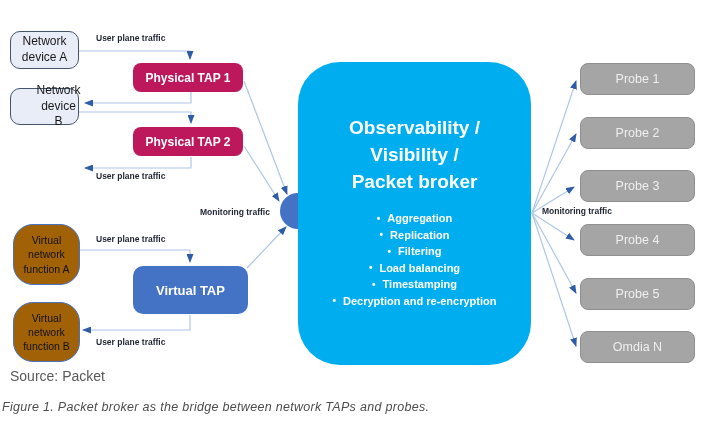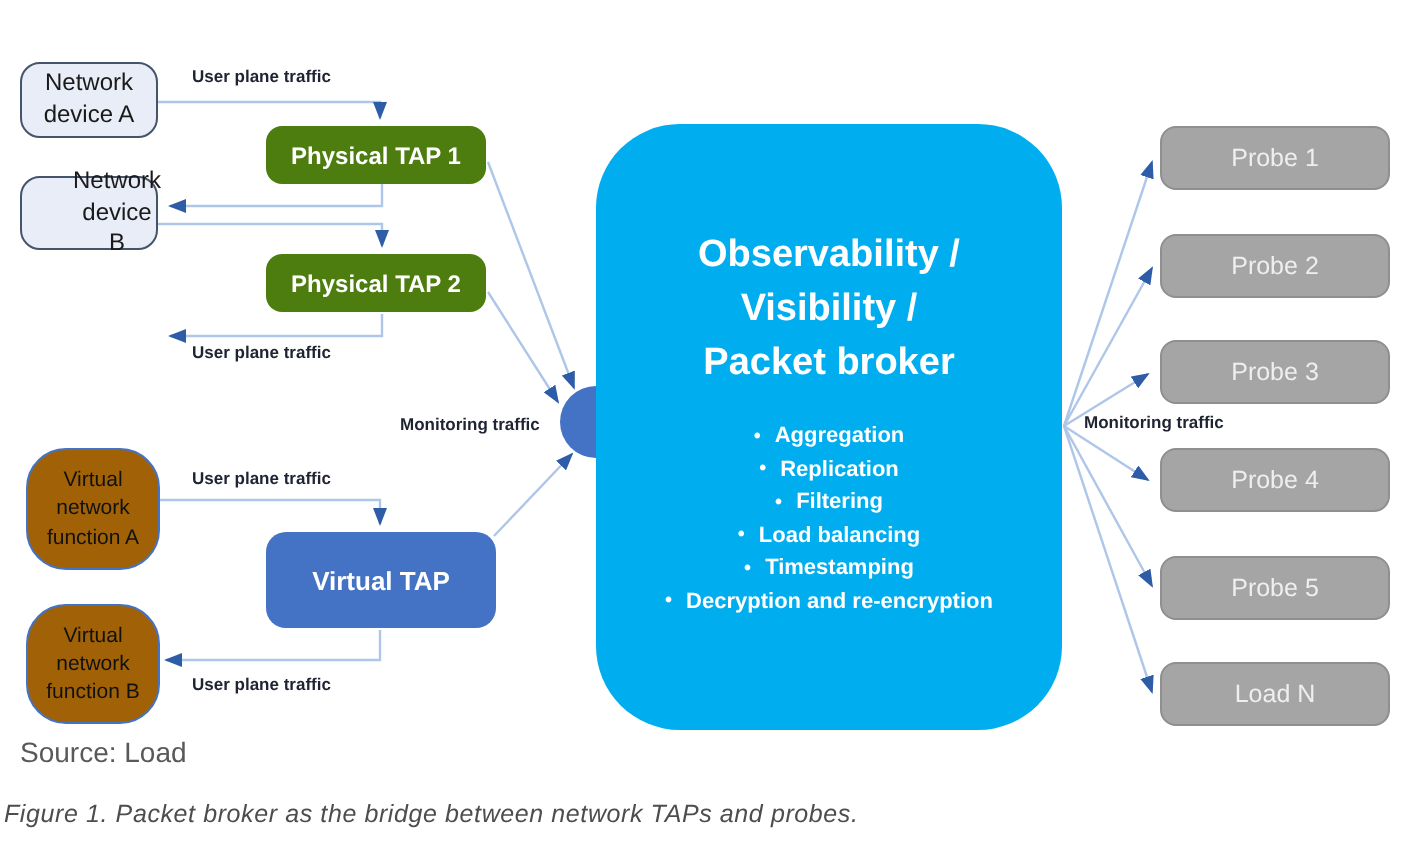--- a/index.html
+++ b/index.html
@@ -39,21 +39,21 @@
     padding: 2px 4px;
   }
   #netdev-a { top: 31px; height: 38px; }
   #netdev-b { top: 88px; height: 37px; padding-left: 32px; }
   #netdev-c { top: 148px; height: 37px; }
   
   .ptap {
     left: 133px;
     width: 110px;
     height: 29px;
-    background: #4d7c0f;
+    background: #be185d;
     border-radius: 8px;
     color: #ffffff;
     font-size: 12px;
     font-weight: 700;
   }
   #ptap-1 { top: 63px; }
   #ptap-2 { top: 127px; }
   
   .vnf {
     left: 13px;
@@ -279,26 +279,26 @@
   <div class="box probe" id="probe-3">
     <span>Probe 3</span>
   </div>
   <div class="box probe" id="probe-4">
     <span>Probe 4</span>
   </div>
   <div class="box probe" id="probe-5">
     <span>Probe 5</span>
   </div>
   <div class="box probe" id="probe-n">
-    <span>Load N</span>
+    <span>Omdia N</span>
   </div>
 
   <div class="flow-label" id="upt-1">User plane traffic</div>
   <div class="flow-label" id="upt-2">User plane traffic</div>
   <div class="flow-label" id="upt-3">User plane traffic</div>
   <div class="flow-label" id="upt-4">User plane traffic</div>
   <div class="flow-label" id="mt-left">Monitoring traffic</div>
   <div class="flow-label" id="mt-right">Monitoring traffic</div>
 
-  <div class="source">Source: Load</div>
+  <div class="source">Source: Packet</div>
   <div class="caption">Figure 1. Packet broker as the bridge between network TAPs and probes.</div>
 
 </div>
 
 </body></html>

